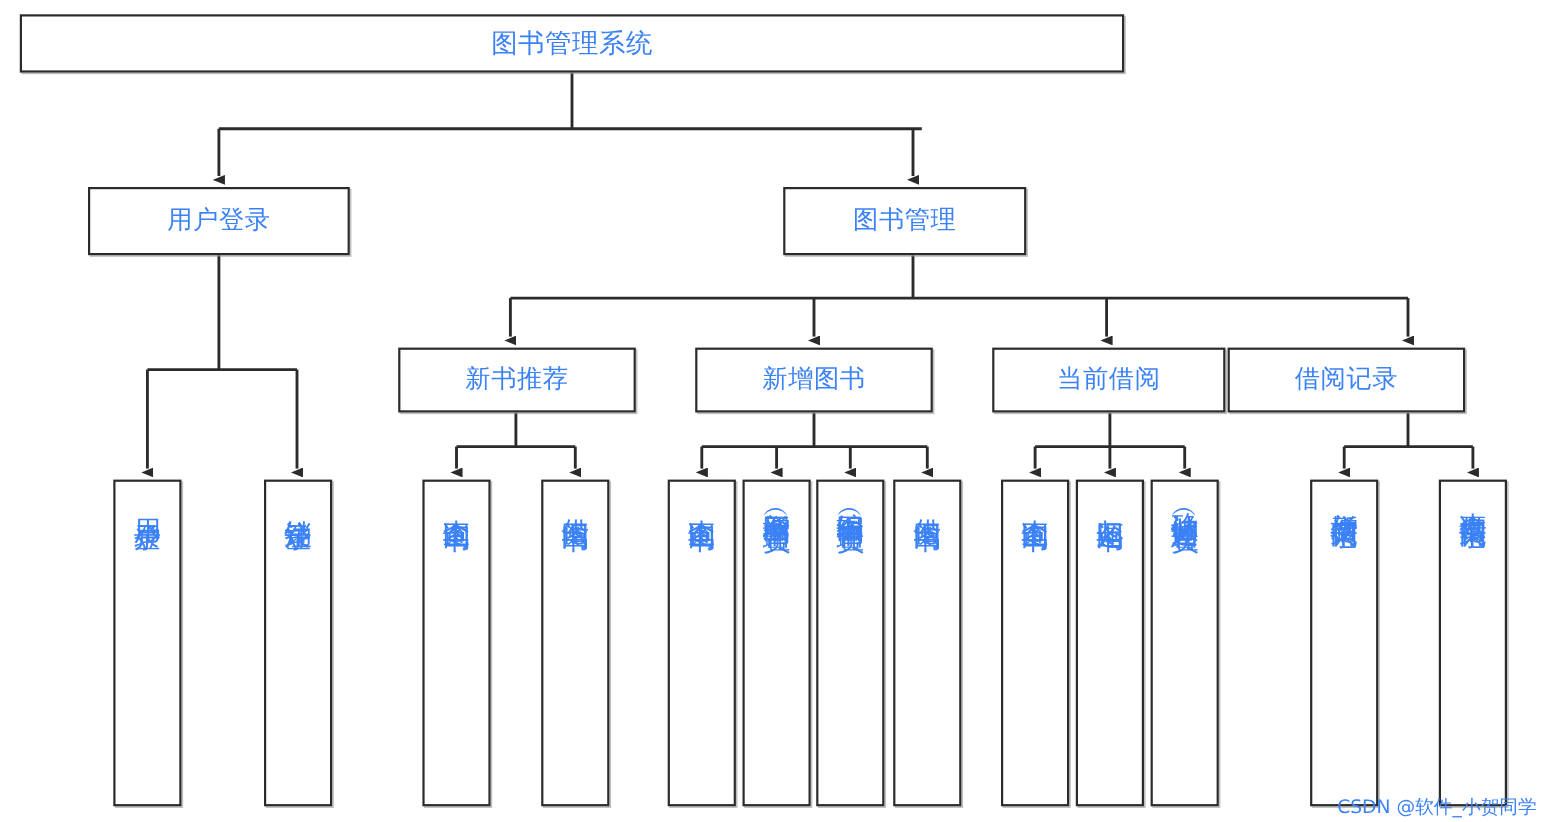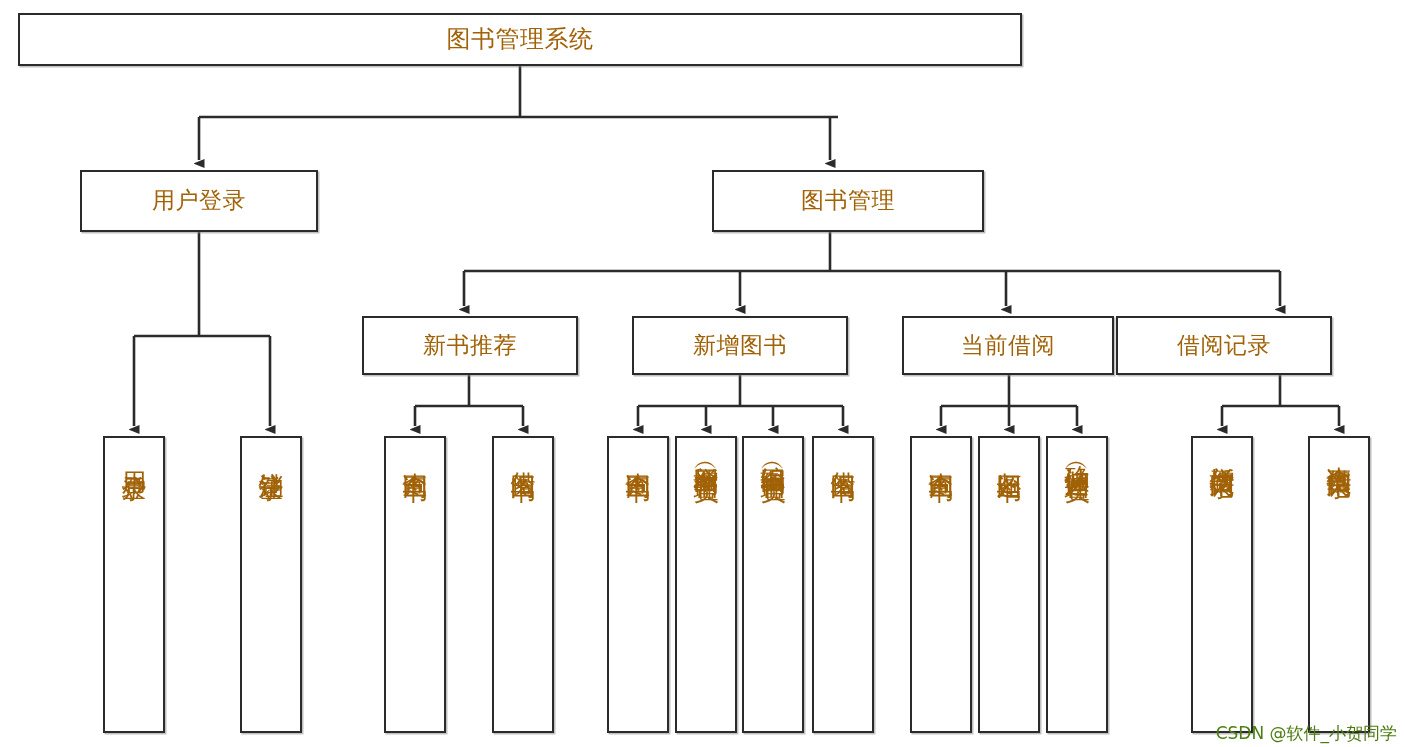--- a/index.html
+++ b/index.html
@@ -30,21 +30,21 @@
     position: absolute;
     box-sizing: border-box;
     border: 2px solid #2b2b2b;
     background: #ffffff;
     display: flex;
     align-items: center;
     justify-content: center;
     box-shadow: 1.5px 1.5px 0 rgba(140,140,140,0.55);
   }
   .node-label {
-    color: #a16207;
+    color: #3b82f6;
     text-align: center;
     line-height: 1.18;
     white-space: nowrap;
   }
   
   .node.horiz .node-label {
     font-size: 23px;
     letter-spacing: 0.5px;
   }
   .node.root .node-label {
@@ -65,21 +65,21 @@
     white-space: nowrap;
   }
   .node.vert.pad-top {
     padding-top: 14px;
   }
   #watermark {
     position: absolute;
     right: 8px;
     bottom: 2px;
     font-size: 17px;
-    color: #4d7c0f;
+    color: #3b82f6;
     white-space: nowrap;
     user-select: none;
   }
 </style>
 </head>
 <body>
 
 <div id="diagram-root">
 
   <svg id="edges-layer" viewBox="0 0 1405 747" width="1405" height="747">
@@ -132,21 +132,21 @@
     </g>
   </svg>
 
   <div class="node horiz root" style="left:18px; top:13px; width:1004px; height:53px;">
     <span class="node-label">图书管理系统</span>
   </div>
 
   <div class="node horiz" style="left:80px; top:170px; width:238px; height:62px;">
     <span class="node-label">用户登录</span>
   </div>
-  <div class="node horiz" style="left:712px; top:170px; width:272px; height:62px;">
+  <div class="node horiz" style="left:712px; top:170px; width:221px; height:62px;">
     <span class="node-label">图书管理</span>
   </div>
 
   <div class="node horiz" style="left:362px; top:316px; width:216px; height:59px;">
     <span class="node-label">新书推荐</span>
   </div>
   <div class="node horiz" style="left:632px; top:316px; width:216px; height:59px;">
     <span class="node-label">新增图书</span>
   </div>
   <div class="node horiz" style="left:902px; top:316px; width:212px; height:59px;">

